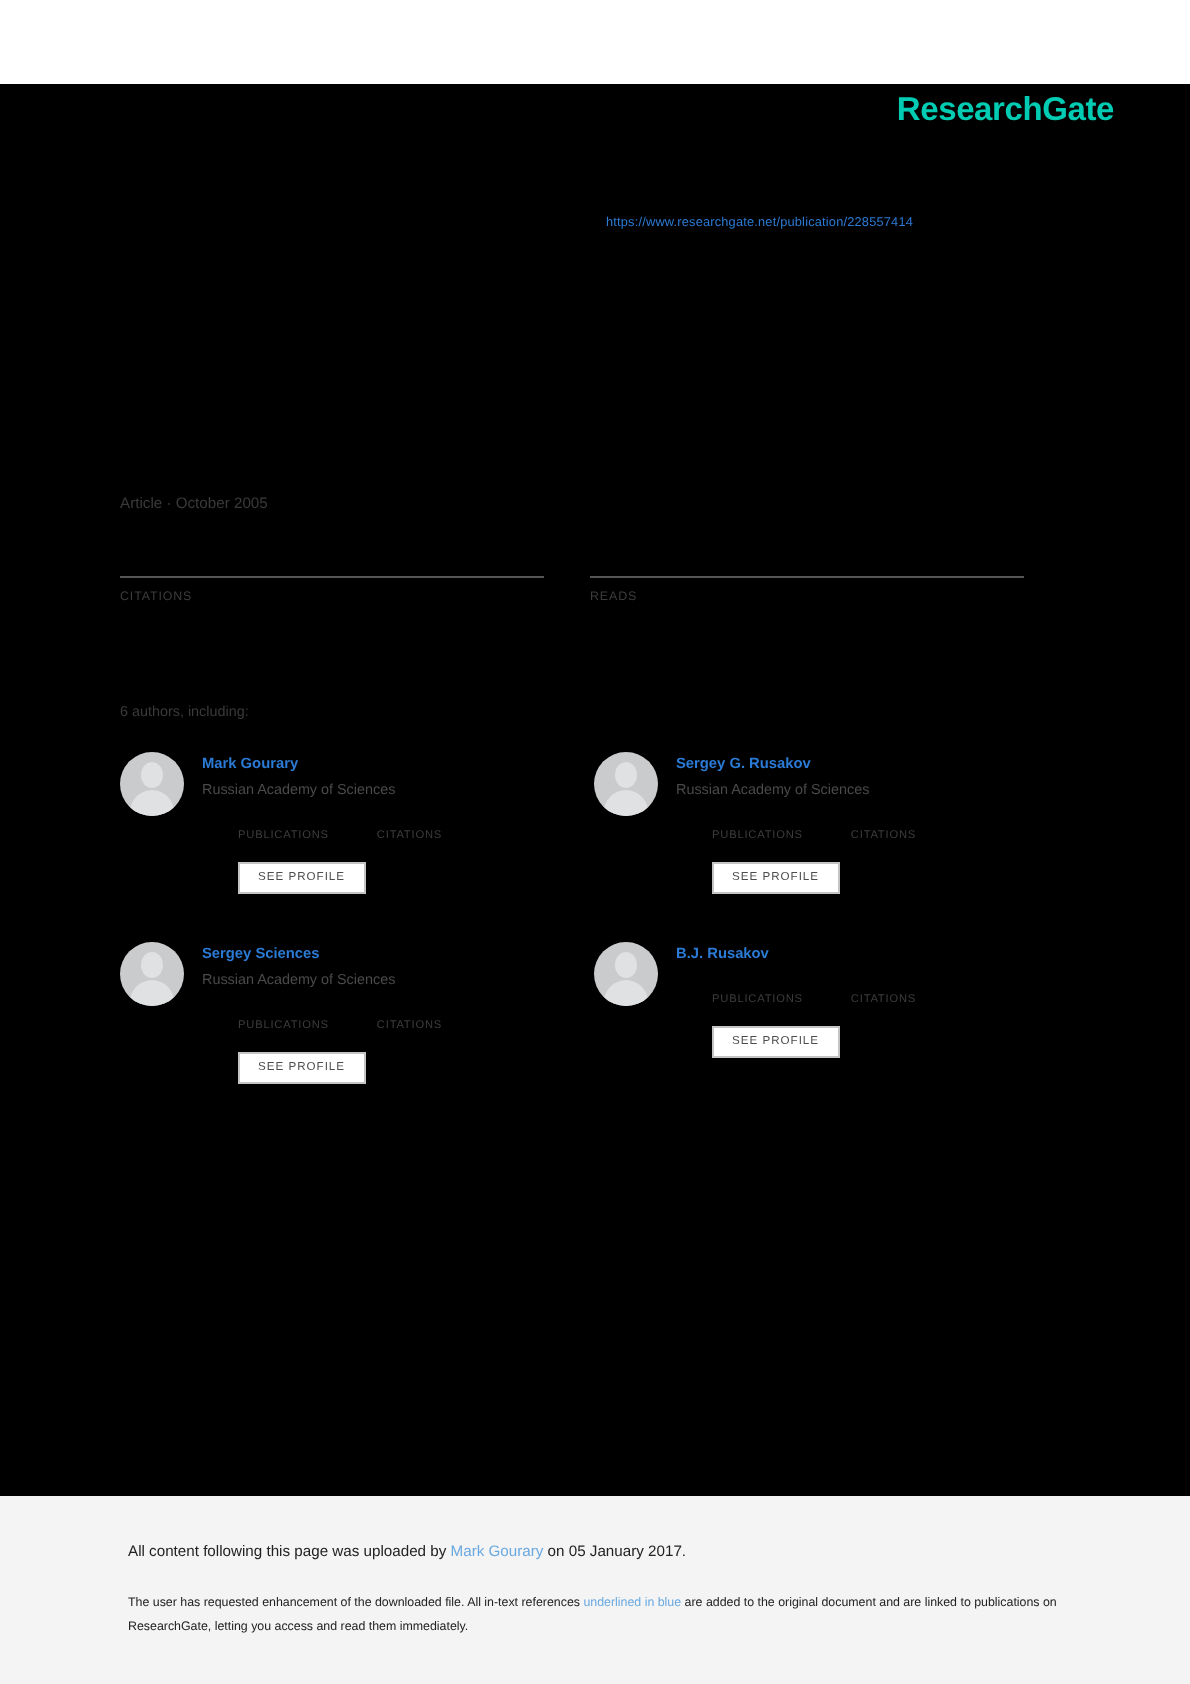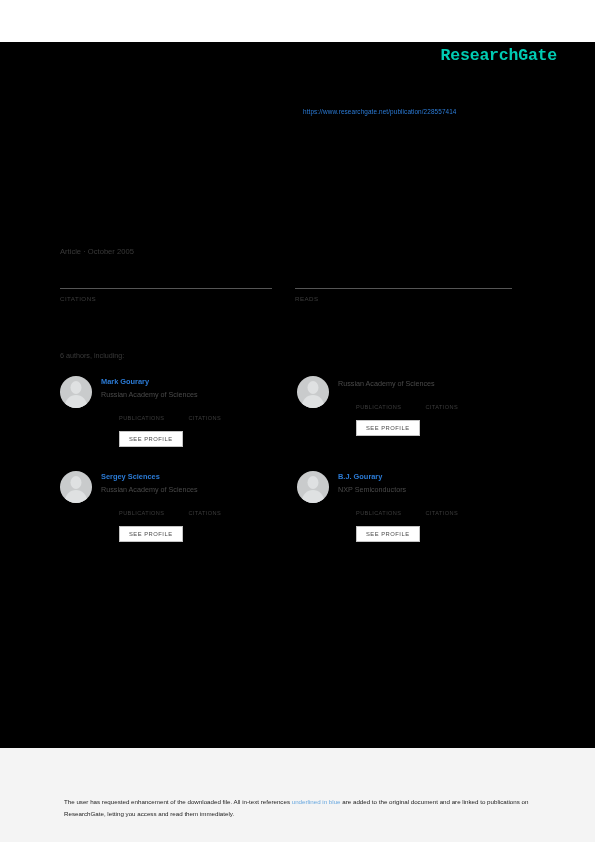--- a/index.html
+++ b/index.html
@@ -15,21 +15,21 @@
     background:#ffffff;
   }
   
   .dark-body{
     position:absolute;left:0;top:42px;width:595px;height:706px;
     background:#000000;
   }
   
   .rg-logo{
     position:absolute;right:38px;top:46px;
-    font-family:Liberation Mono, monospace;
+    font-family:Liberation Sans, sans-serif;
     font-weight:700;font-size:16.5px;letter-spacing:-0.2px;
     color:#00ccb3;
     white-space:nowrap;
   }
   .rg-url{
     position:absolute;left:303px;top:108px;
     font-size:6.4px;color:#2b7bd6;
     letter-spacing:0.1px;white-space:nowrap;
   }
   
@@ -167,20 +167,21 @@
       <div class="see-profile">SEE PROFILE</div>
     </div>
   </div>
 
   <div class="author a1">
     <div class="avatar">
       <div class="head"></div>
         <div class="shoulders"></div>
     </div>
     <div class="author-body">
+      <div class="author-name">Sergey G. Rusakov</div>
       <div class="author-affil">Russian Academy of Sciences</div>
       <div class="author-stats">
         <span class="astat">
           <span class="astat-num"></span>
           <span class="astat-label">PUBLICATIONS</span>
         </span>
         <span class="astat">
           <span class="astat-num"></span>
           <span class="astat-label">CITATIONS</span>
         </span>
@@ -210,35 +211,37 @@
       <div class="see-profile">SEE PROFILE</div>
     </div>
   </div>
 
   <div class="author a3">
     <div class="avatar">
       <div class="head"></div>
         <div class="shoulders"></div>
     </div>
     <div class="author-body">
-      <div class="author-name">B.J. Gourary</div>
-      <div class="author-affil">NXP Semiconductors</div>
+      <div class="author-name">B.J. Rusakov</div>
       <div class="author-stats">
         <span class="astat">
           <span class="astat-num"></span>
           <span class="astat-label">PUBLICATIONS</span>
         </span>
         <span class="astat">
           <span class="astat-num"></span>
           <span class="astat-label">CITATIONS</span>
         </span>
       </div>
       <div class="see-profile">SEE PROFILE</div>
     </div>
   </div>
 
   <div class="footer">
+    <div class="footer-line1">
+      <span>All content following this page was uploaded by </span><span class="lnk">Mark Gourary</span><span> on 05 January 2017.</span>
+    </div>
     <div class="footer-para">
       <span>The user has requested enhancement of the downloaded file. All in-text references </span><span class="lnk">underlined in blue</span><span> are added to the original document and are linked to publications on ResearchGate, letting you access and read them immediately.</span>
     </div>
   </div>
 
 </div>
 
 </body></html>

